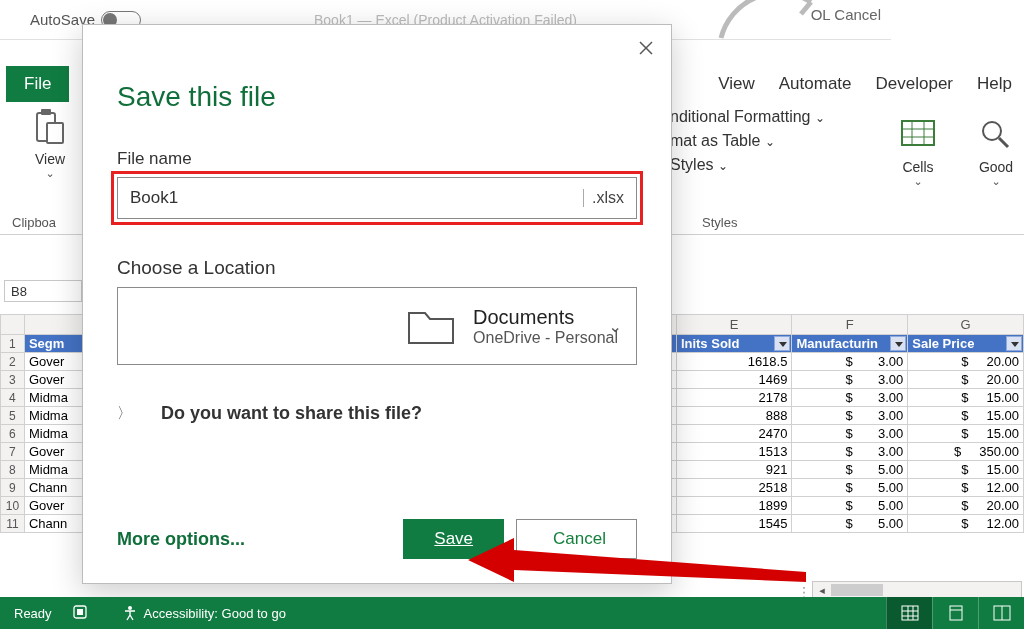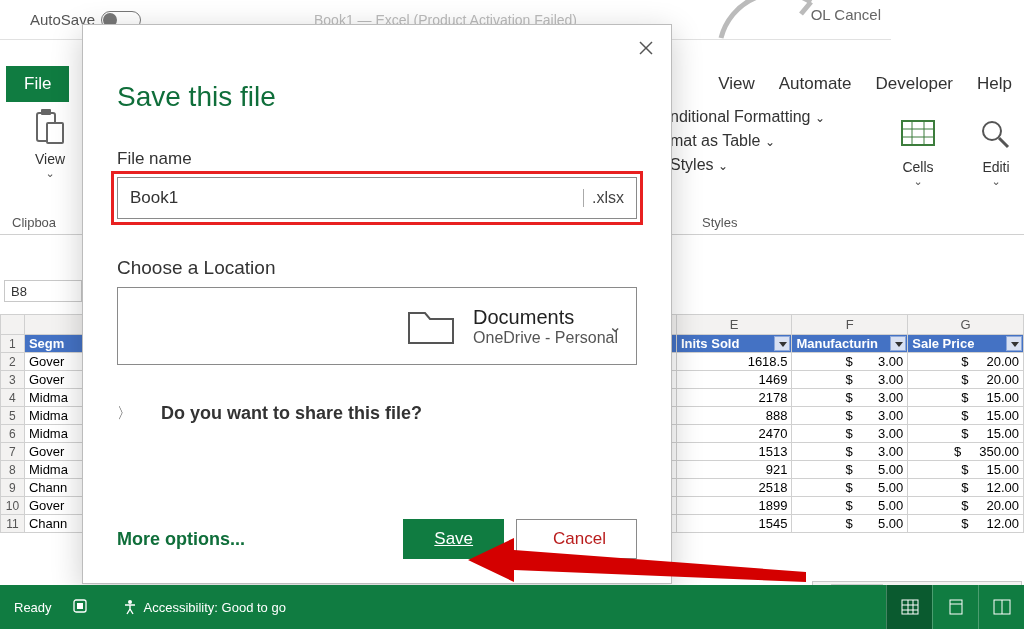--- a/index.html
+++ b/index.html
@@ -67,27 +67,27 @@
   .loc-box .loc-sub{font-size:16px;color:#555;}
   .loc-box .chev{position:absolute;right:14px;top:50%;transform:translateY(-50%);color:#555;}
   .share-q{margin:38px 0 0 34px;font-size:18px;color:#333;display:flex;align-items:center;cursor:pointer;}
   .share-q .chev2{margin-right:16px;font-size:15px;color:#555;}
   .share-q .bold{font-weight:600;margin-left:13px;}
   .dlg-footer{position:absolute;bottom:24px;left:0;width:100%;display:flex;align-items:center;}
   .more-opts{color:#0f6e3a;font-size:18px;font-weight:600;margin-left:34px;cursor:pointer;}
   .btn{height:40px;padding:0 30px;font-size:17px;border:1px solid #8a8a8a;cursor:pointer;display:flex;align-items:center;}
   .btn-save{background:#107c41;color:#fff;border-color:#107c41;margin-left:auto;}
   .btn-save .u{text-decoration:underline;text-decoration-color:#fff;}
-  .btn-cancel{background:#fff;color:#b91c1c;margin-left:12px;margin-right:34px;padding-left:36px;}
+  .btn-cancel{background:#fff;color:#15803d;margin-left:12px;margin-right:34px;padding-left:36px;}
 
   
   .arrow{position:absolute;left:468px;top:530px;width:340px;height:60px;pointer-events:none;}
 
   
-  .statusbar{position:absolute;left:0;bottom:0;width:1024px;height:44px;background:#107c41;color:#fff;display:flex;align-items:center;font-size:13px;}
+  .statusbar{position:absolute;left:0;bottom:0;width:1024px;height:32px;background:#107c41;color:#fff;display:flex;align-items:center;font-size:13px;}
   .statusbar .ready{margin-left:14px;}
   .statusbar .acc{margin-left:34px;display:flex;align-items:center;gap:6px;}
   .statusbar .views{margin-left:auto;display:flex;height:100%;}
   .statusbar .vbtn{width:46px;height:100%;display:flex;align-items:center;justify-content:center;border-left:1px solid rgba(255,255,255,.25);}
   .statusbar .vbtn.active{background:#0a5a2f;}
   .hscroll{position:absolute;bottom:30px;left:812px;width:210px;height:18px;border:1px solid #c8c8c8;background:#f3f2f1;display:flex;align-items:center;}
   .hscroll .arr{width:18px;text-align:center;font-size:11px;color:#555;}
   .hscroll .thumb{width:52px;height:12px;background:#cdcdcd;margin-left:0;}
   .dots{position:absolute;bottom:33px;left:797px;width:12px;height:12px;color:#999;font-size:14px;}
 </style>
@@ -141,21 +141,21 @@
         <line x1="26" y1="6" x2="26" y2="30" stroke="#3c7d3c"></line>
       </svg>
     <div class="cells-lbl">Cells</div>
     <div style="font-size:11px;color:#555">⌄</div>
   </div>
   <div class="edit-col">
     <svg class="edit-ico" viewBox="0 0 40 36">
         <circle cx="16" cy="16" r="9" fill="none" stroke="#555" stroke-width="2"></circle>
         <line x1="23" y1="23" x2="32" y2="32" stroke="#555" stroke-width="3"></line>
       </svg>
-    <div class="cells-lbl">Editi</div>
+    <div class="cells-lbl">Good</div>
     <div style="font-size:11px;color:#555">⌄</div>
   </div>
 </div>
 
 <input class="namebox" value="B8" style="">
 
 <div class="grid">
   <table id="grid-table">
       <tbody>
         <tr>

